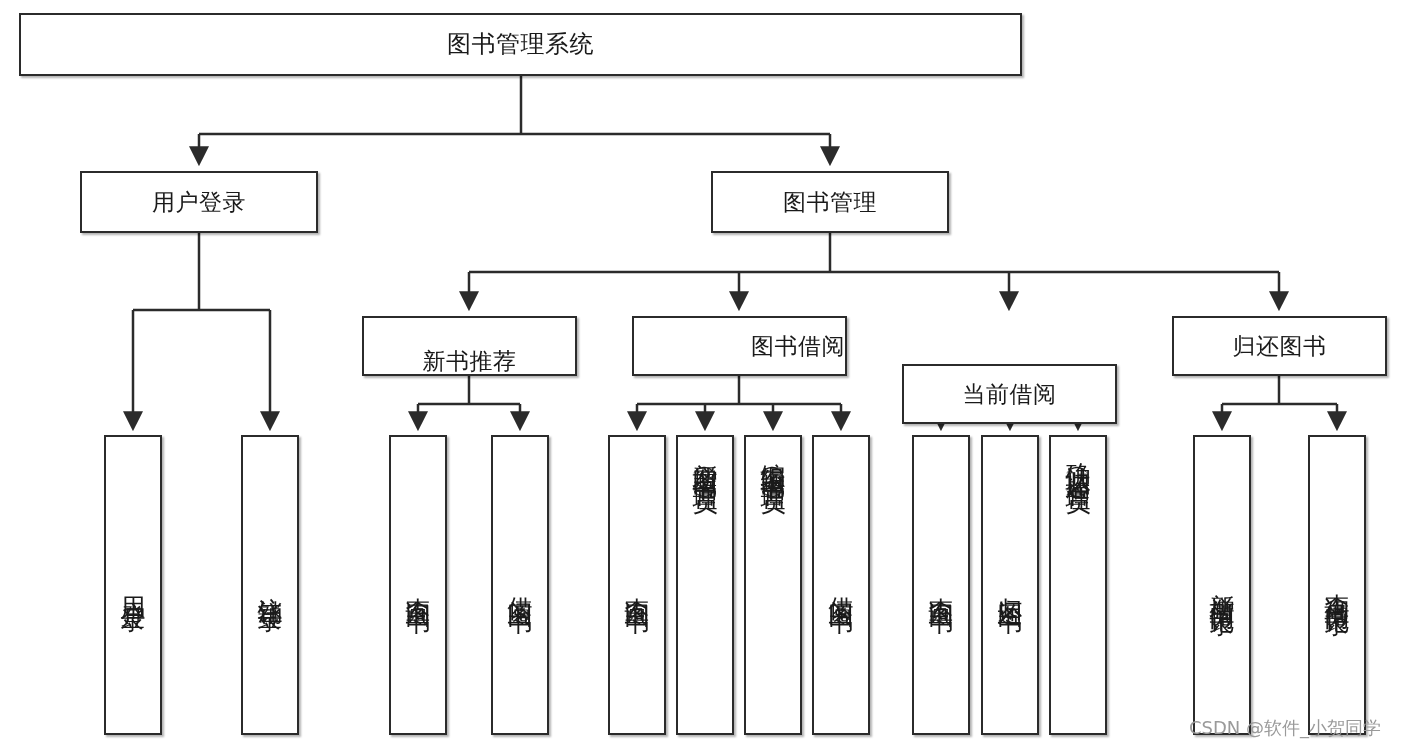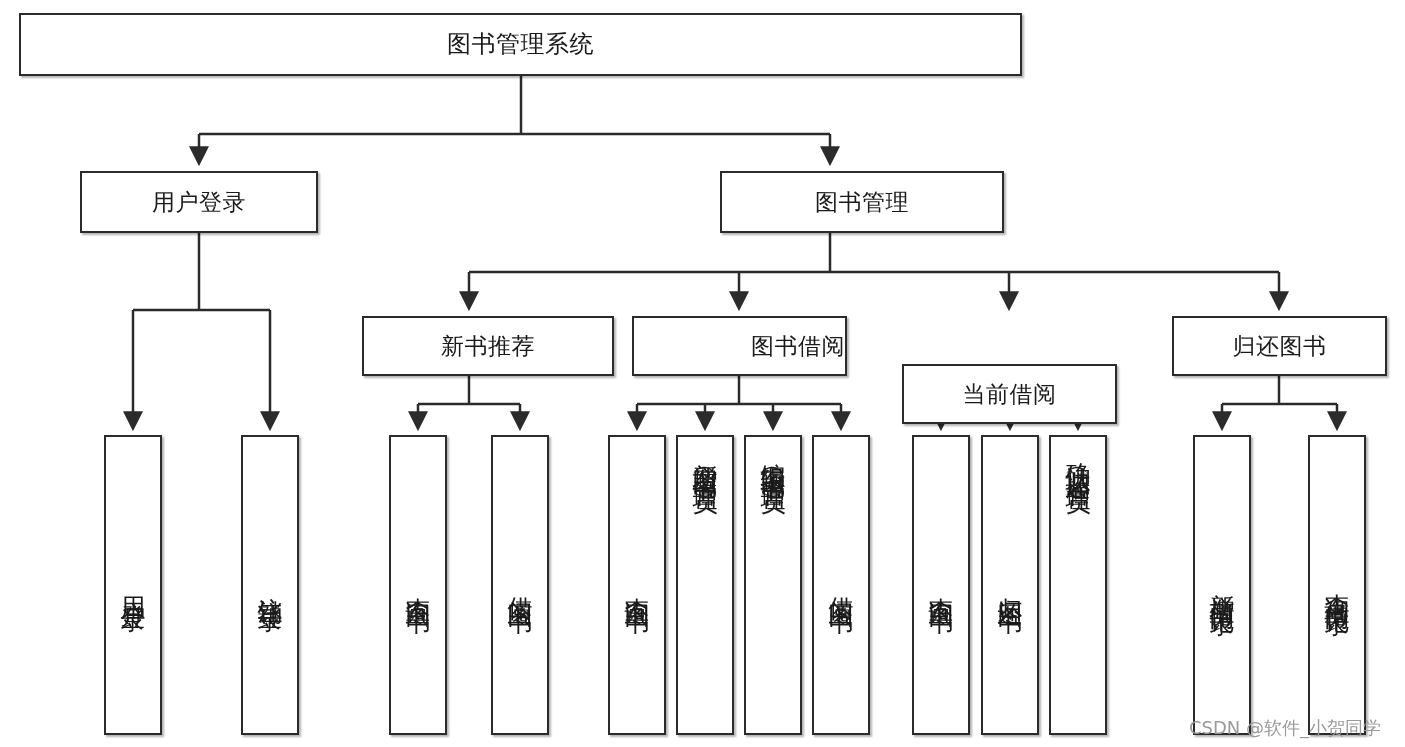--- a/index.html
+++ b/index.html
@@ -132,25 +132,25 @@
     </g>
   </svg>
 
   <div class="node horiz root" style="left:19px; top:13px; width:1003px; height:63px;">
     <span class="label">图书管理系统</span>
   </div>
 
   <div class="node horiz" style="left:80px; top:171px; width:238px; height:62px;">
     <span class="label">用户登录</span>
   </div>
-  <div class="node horiz" style="left:711px; top:171px; width:284px; height:62px;margin-left:9px;">
+  <div class="node horiz" style="left:711px; top:171px; width:238px; height:62px;">
     <span class="label">图书管理</span>
   </div>
 
-  <div class="node horiz" style="left:362px; top:316px; width:252px; height:60px;">
+  <div class="node horiz" style="left:362px; top:316px; width:215px; height:60px;align-items:flex-end;">
     <span class="label">新书推荐</span>
   </div>
   <div class="node horiz" style="left:632px; top:316px; width:215px; height:60px;justify-content:flex-end;">
     <span class="label">图书借阅</span>
   </div>
   <div class="node horiz" style="left:902px; top:316px; width:215px; height:60px;margin-top:48px;">
     <span class="label">当前借阅</span>
   </div>
   <div class="node horiz" style="left:1172px; top:316px; width:215px; height:60px;">
     <span class="label">归还图书</span>

